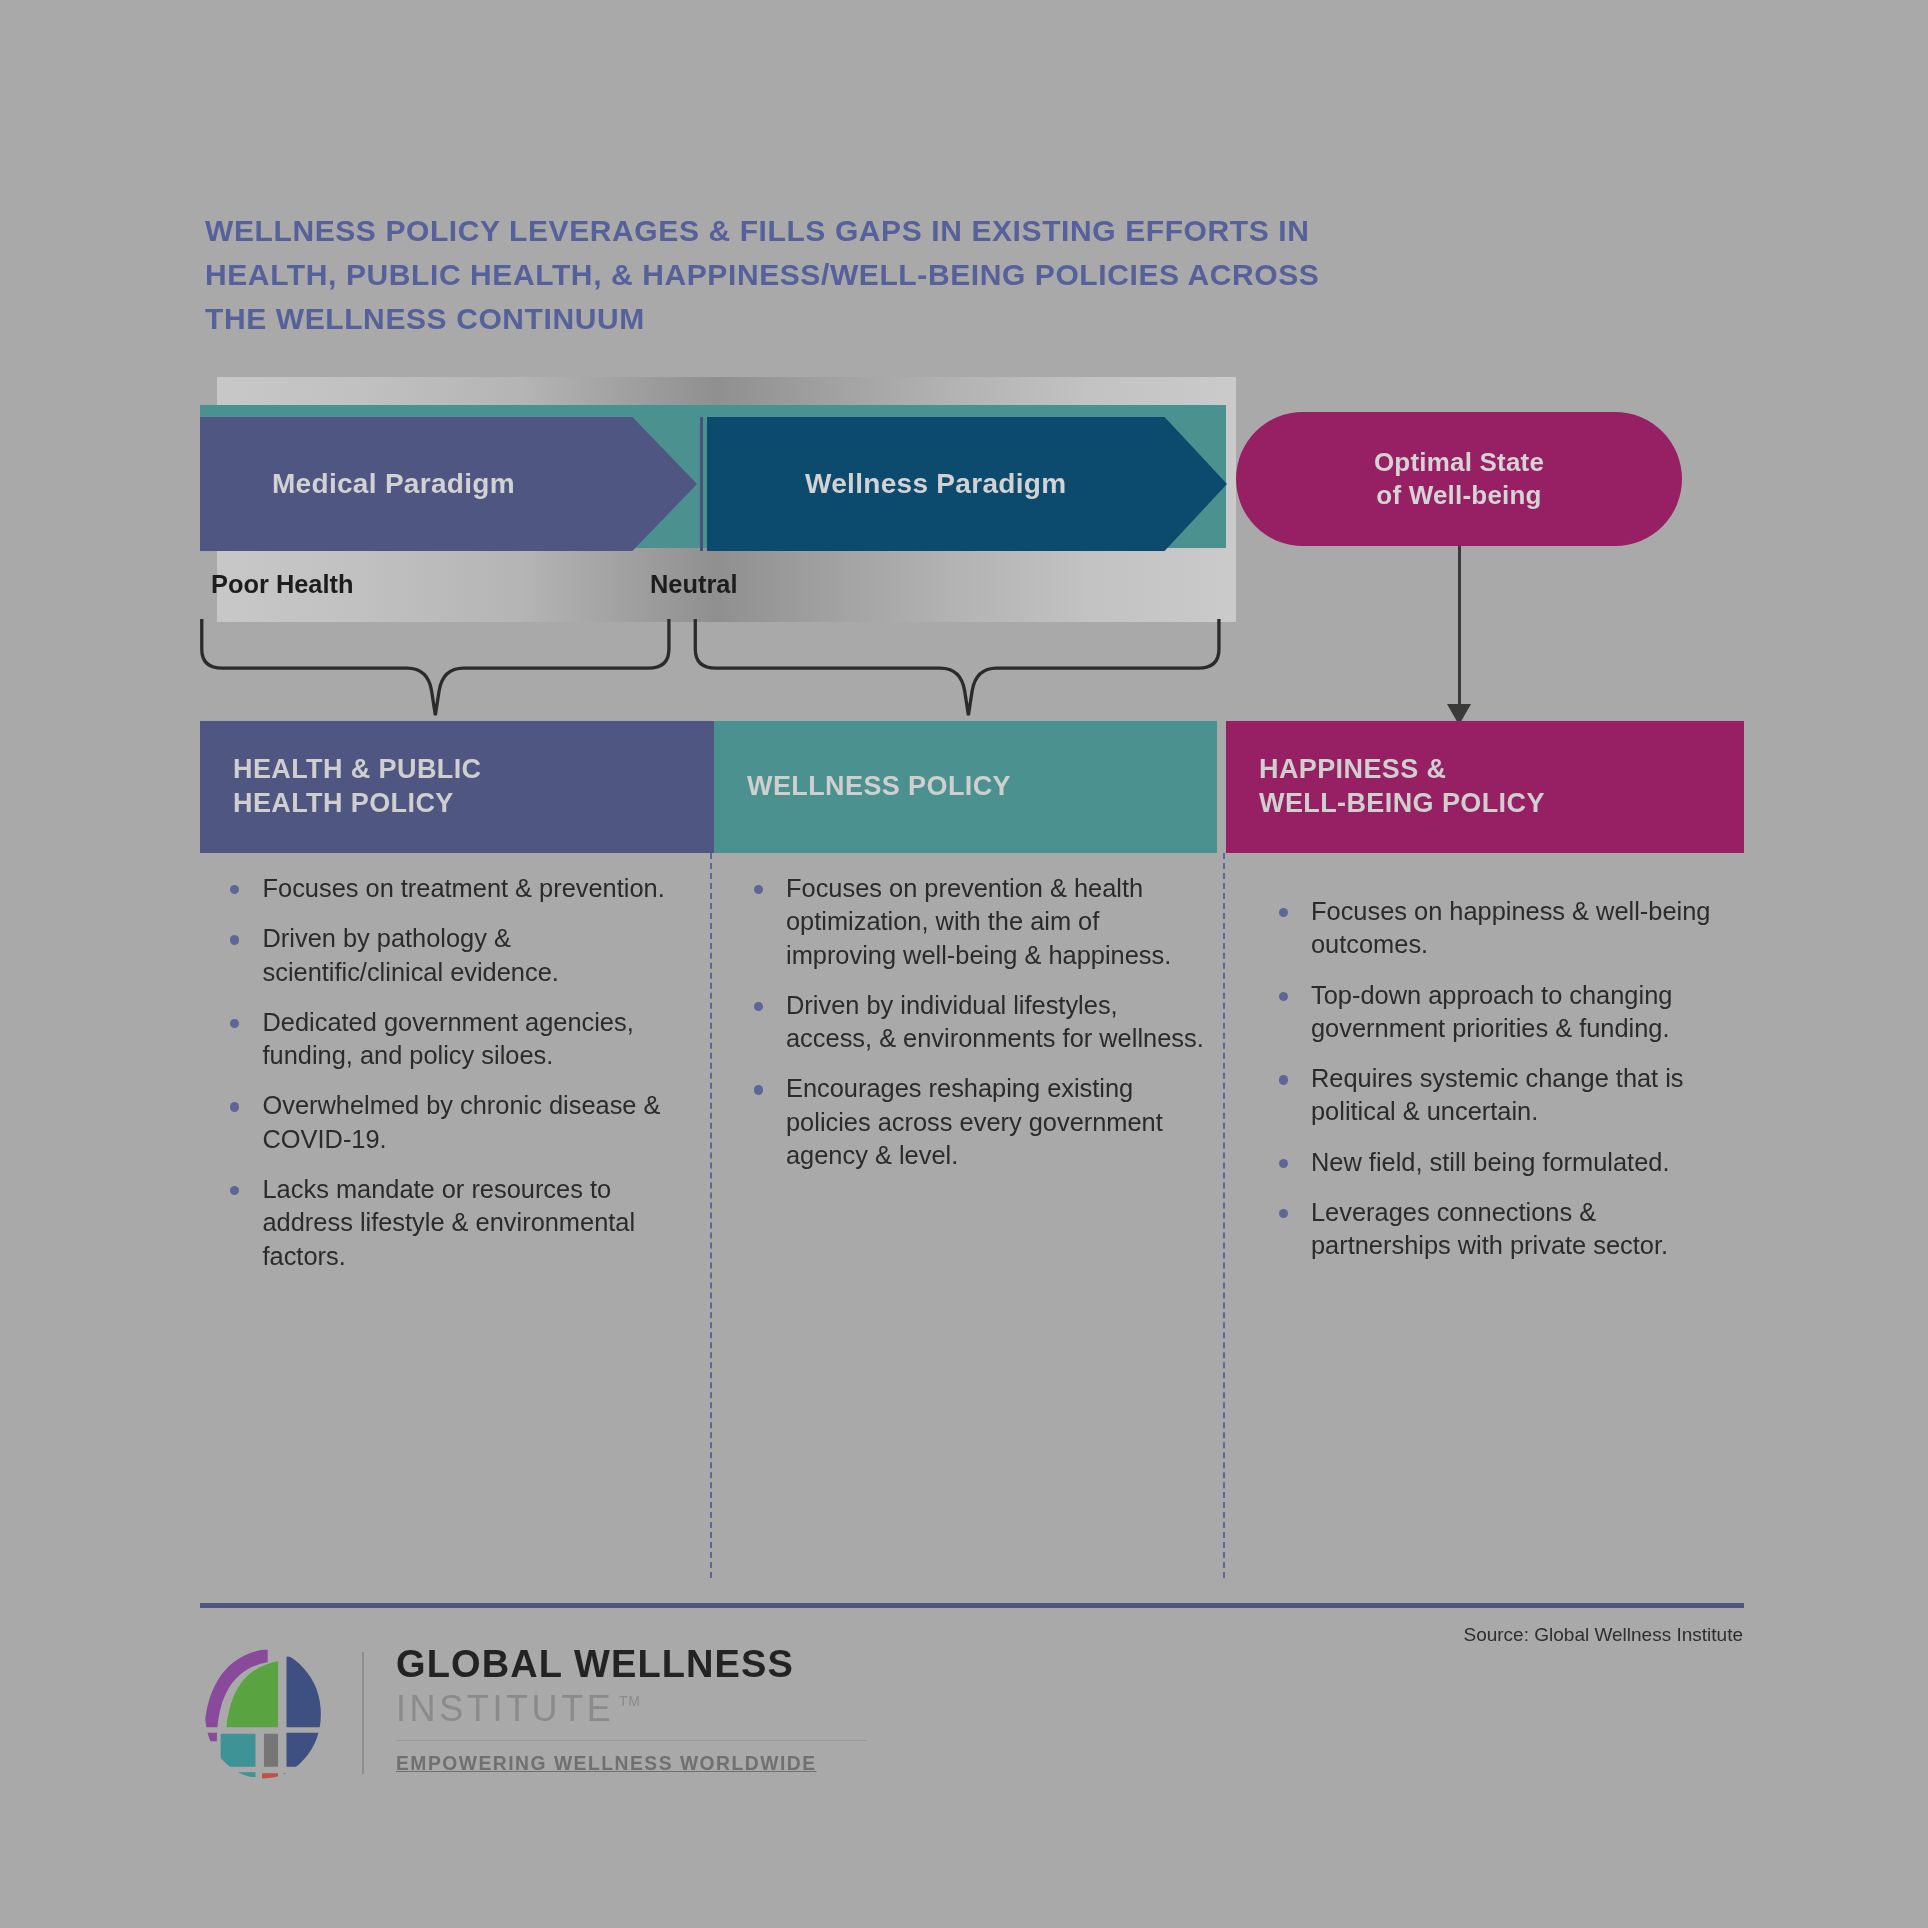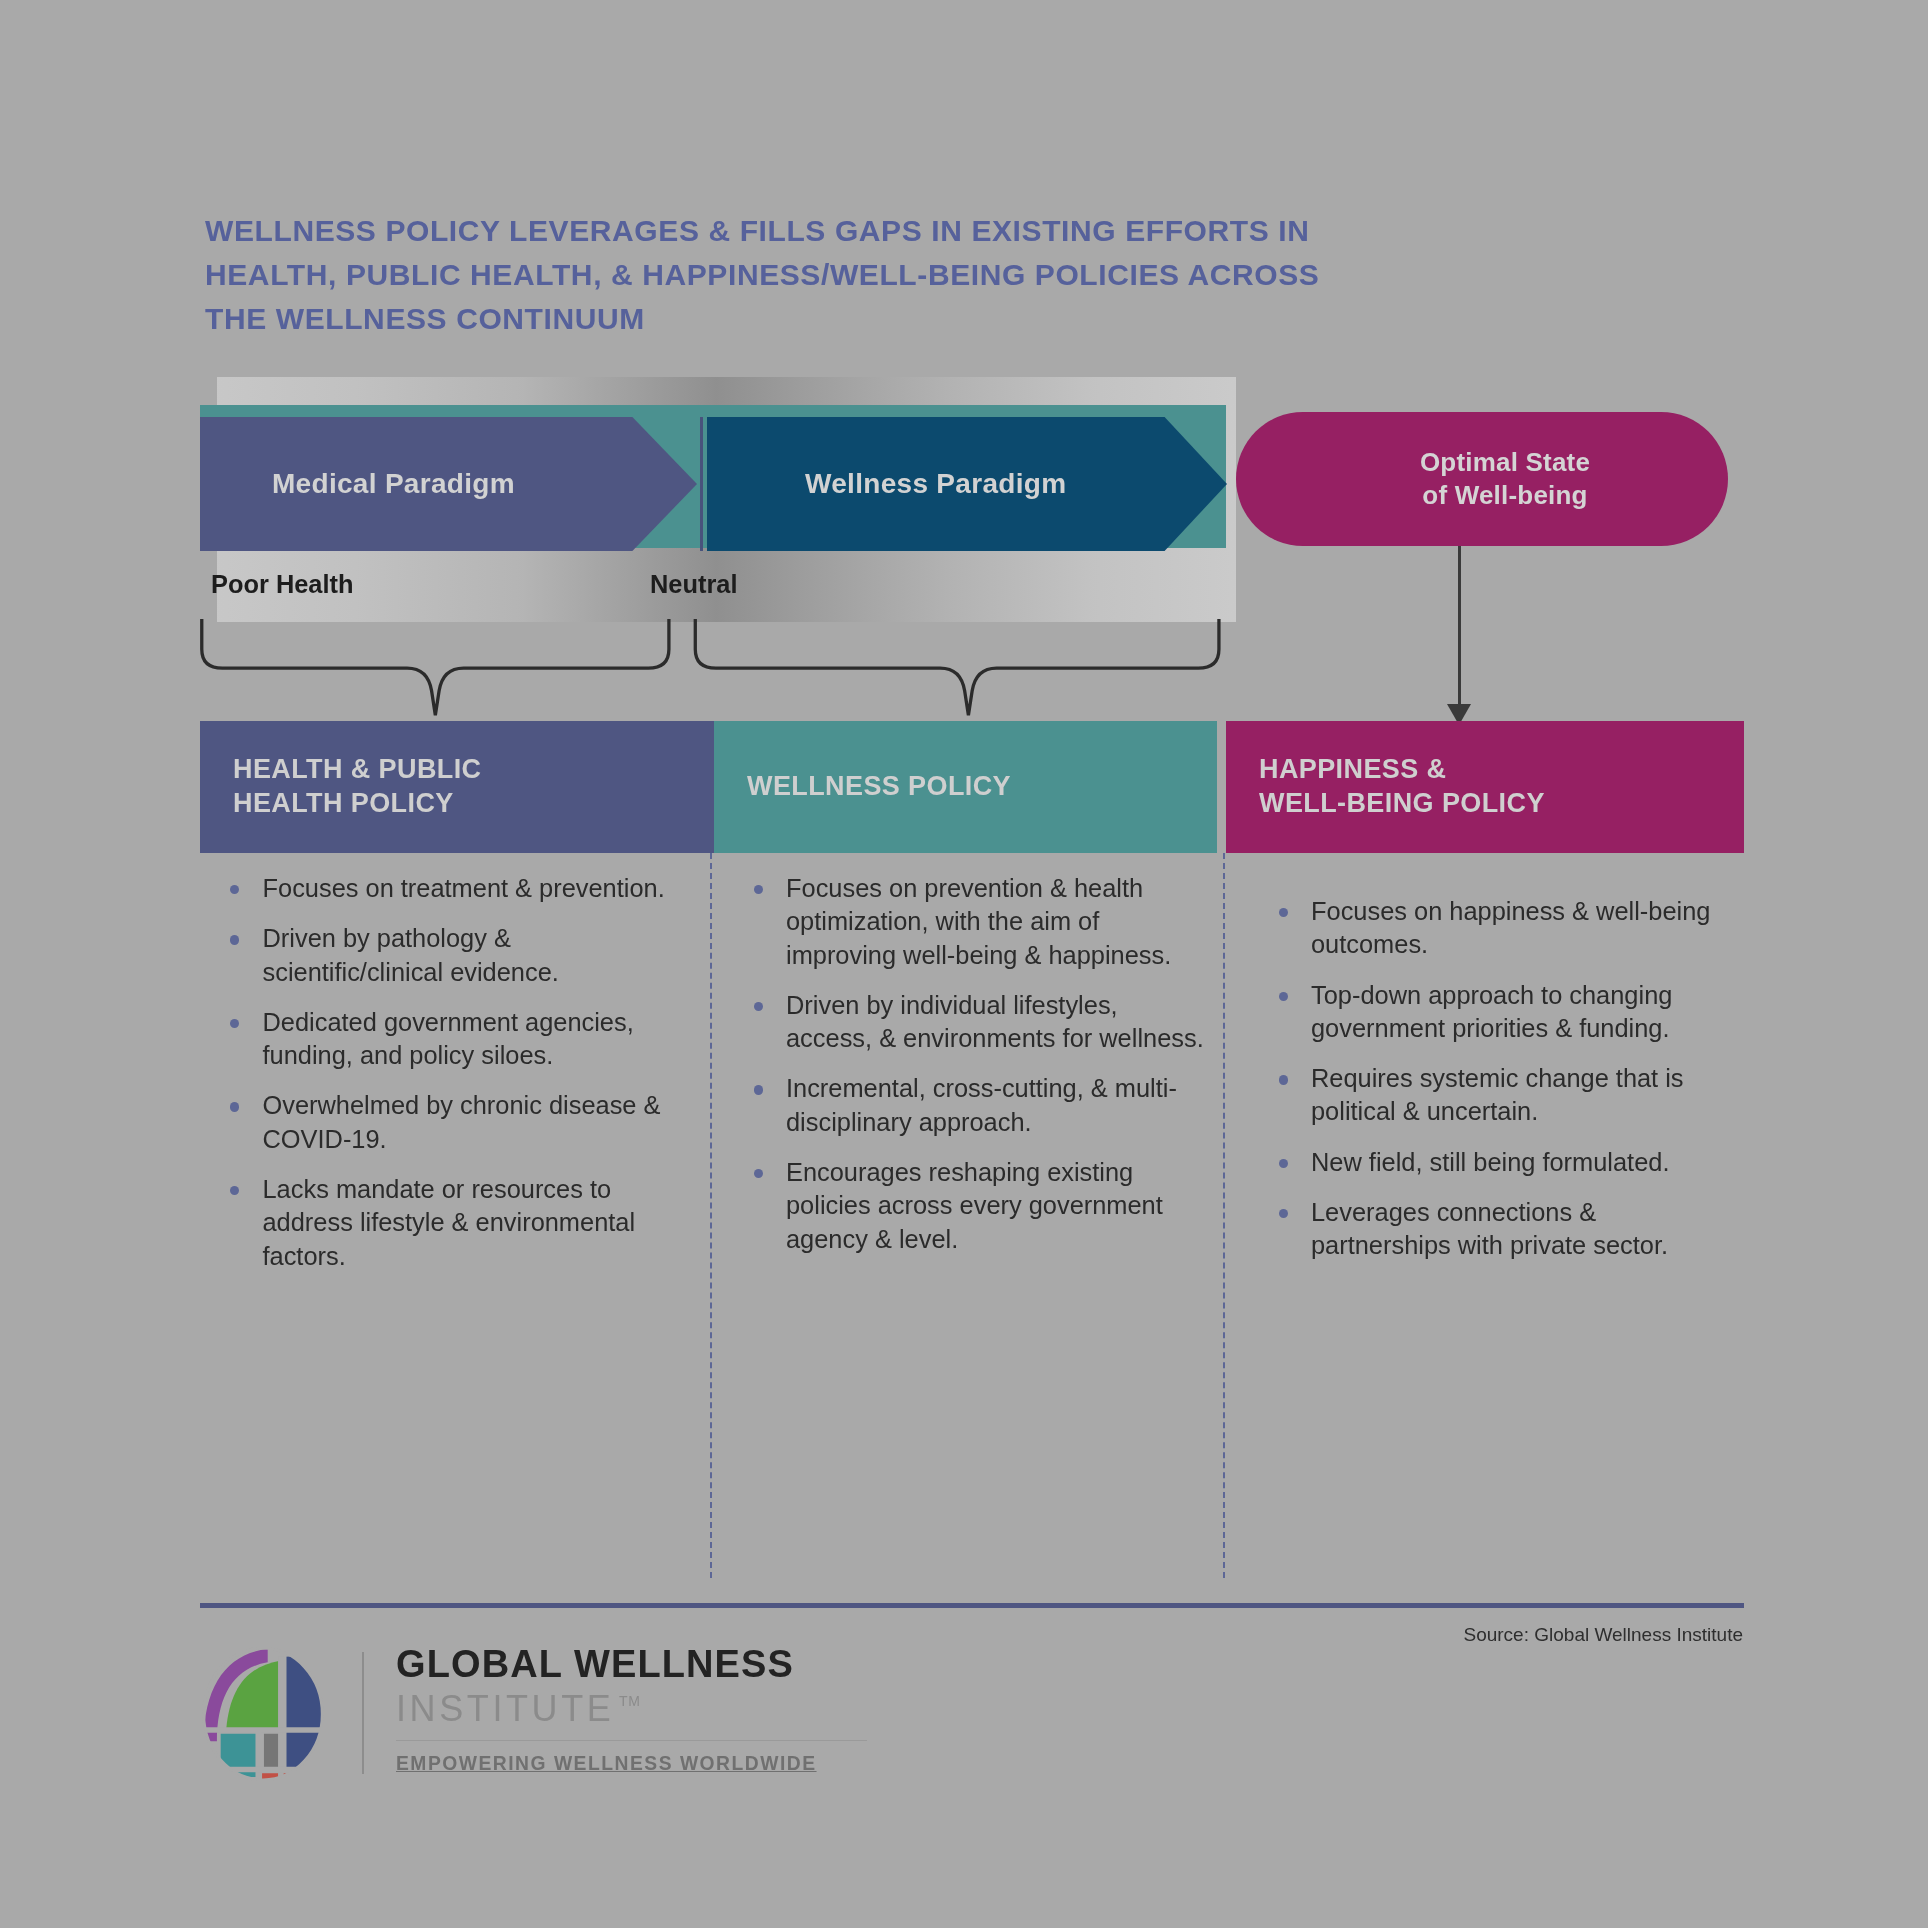--- a/index.html
+++ b/index.html
@@ -112,21 +112,20 @@
     top: 412px;
     width: 446px;
     height: 134px;
     background: #962063;
     border-radius: 67px;
     display: flex;
     flex-direction: column;
     align-items: center;
     justify-content: center;
     line-height: 1.28;
-    padding-left: 46px;
   }
   #pill span {
     color: #d4d4d4;
     font-size: 26px;
     font-weight: bold;
     letter-spacing: 0.2px;
   }
   #pill-arrow {
     position: absolute;
     left: 1458px;
@@ -369,21 +368,20 @@
 
     <div class="col" id="col2">
       <div class="colhead">
         <div class="htext">
           <div>WELLNESS POLICY</div>
         </div>
       </div>
       <ul class="bullets">
         <li>Focuses on prevention &amp; health optimization, with the aim of improving well-being &amp; happiness.</li>
         <li>Driven by individual lifestyles, access, &amp; environments for wellness.</li>
-        <li>Incremental, cross-cutting, &amp; multi-disciplinary approach.</li>
         <li>Encourages reshaping existing policies across every government agency &amp; level.</li>
       </ul>
     </div>
 
     <div class="col" id="col3">
       <div class="colhead">
         <div class="htext">
           <div>HAPPINESS &amp;</div>
           <div>WELL-BEING POLICY</div>
         </div>

